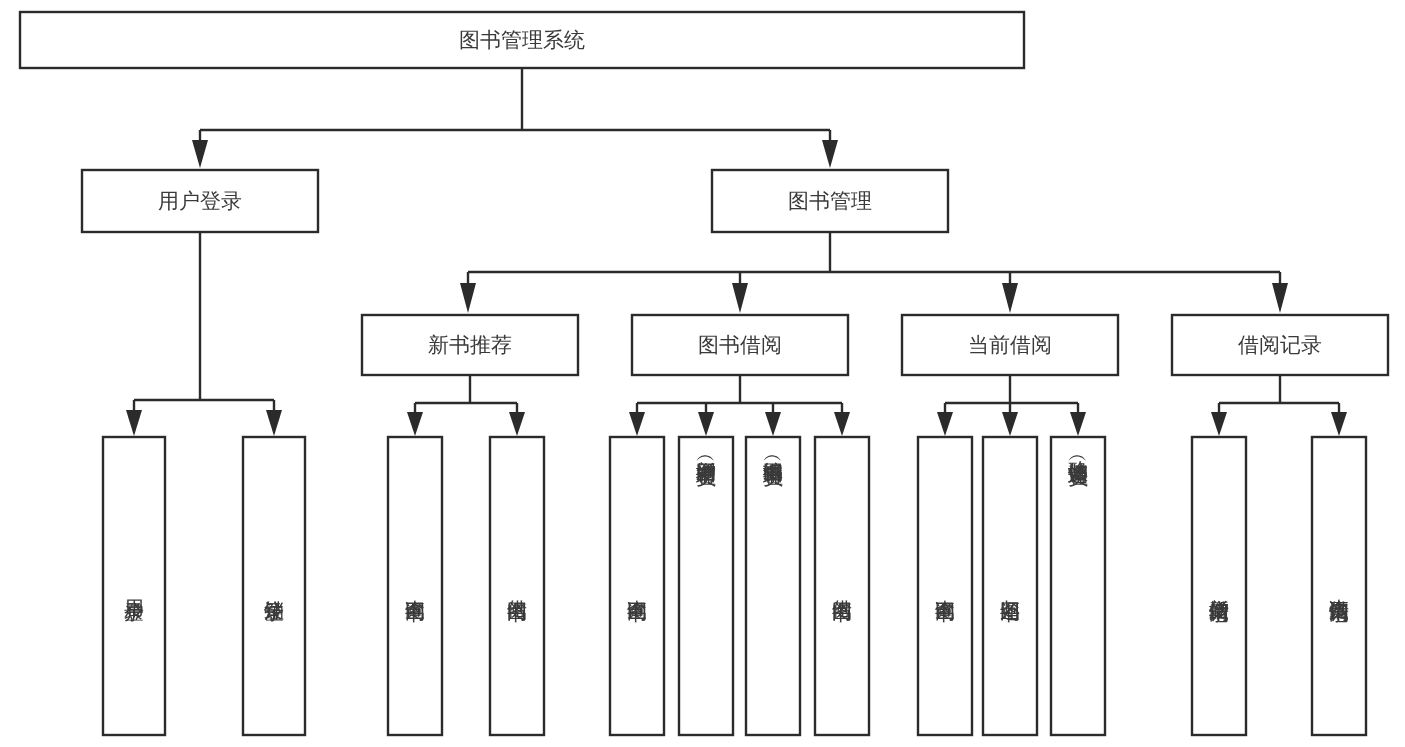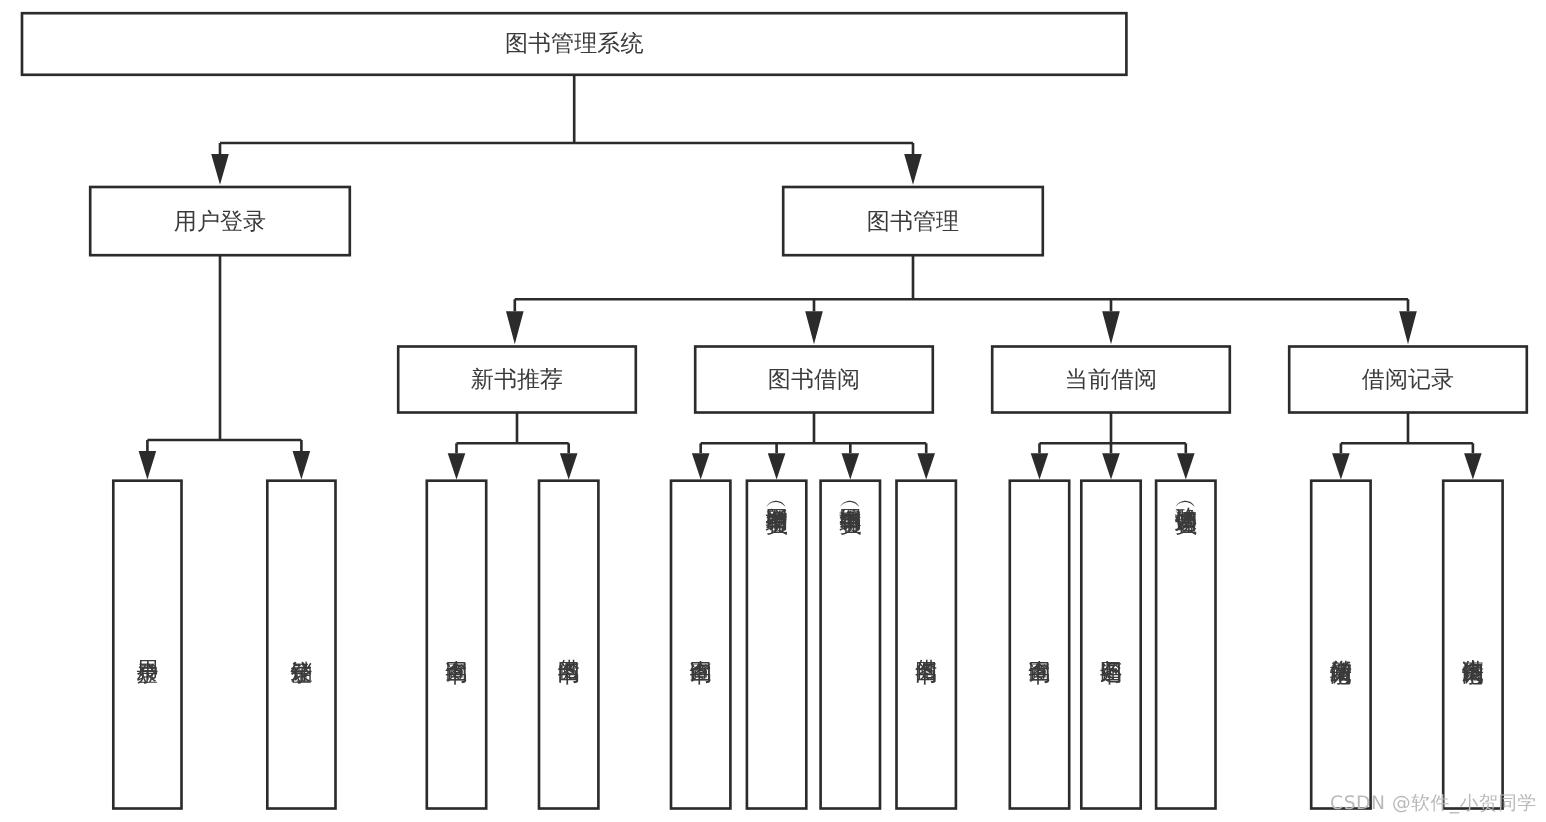--- a/index.html
+++ b/index.html
@@ -241,15 +241,14 @@
   <div class="vtext-wrap" style="left:1051px; top:437px; width:54px; height:298px; align-items:flex-start;">
     <span class="vtext" style="margin-top:8px;">确认归还（管理员）</span>
   </div>
   <div class="vtext-wrap" style="left:1192px; top:437px; width:54px; height:298px;">
     <span class="vtext">新增借阅记录</span>
   </div>
   <div class="vtext-wrap" style="left:1312px; top:437px; width:54px; height:298px;">
     <span class="vtext">查询借阅记录</span>
   </div>
 
-  <div id="watermark">CSDN @软件_小贺同学</div>
 
 </div>
 
 </body></html>

